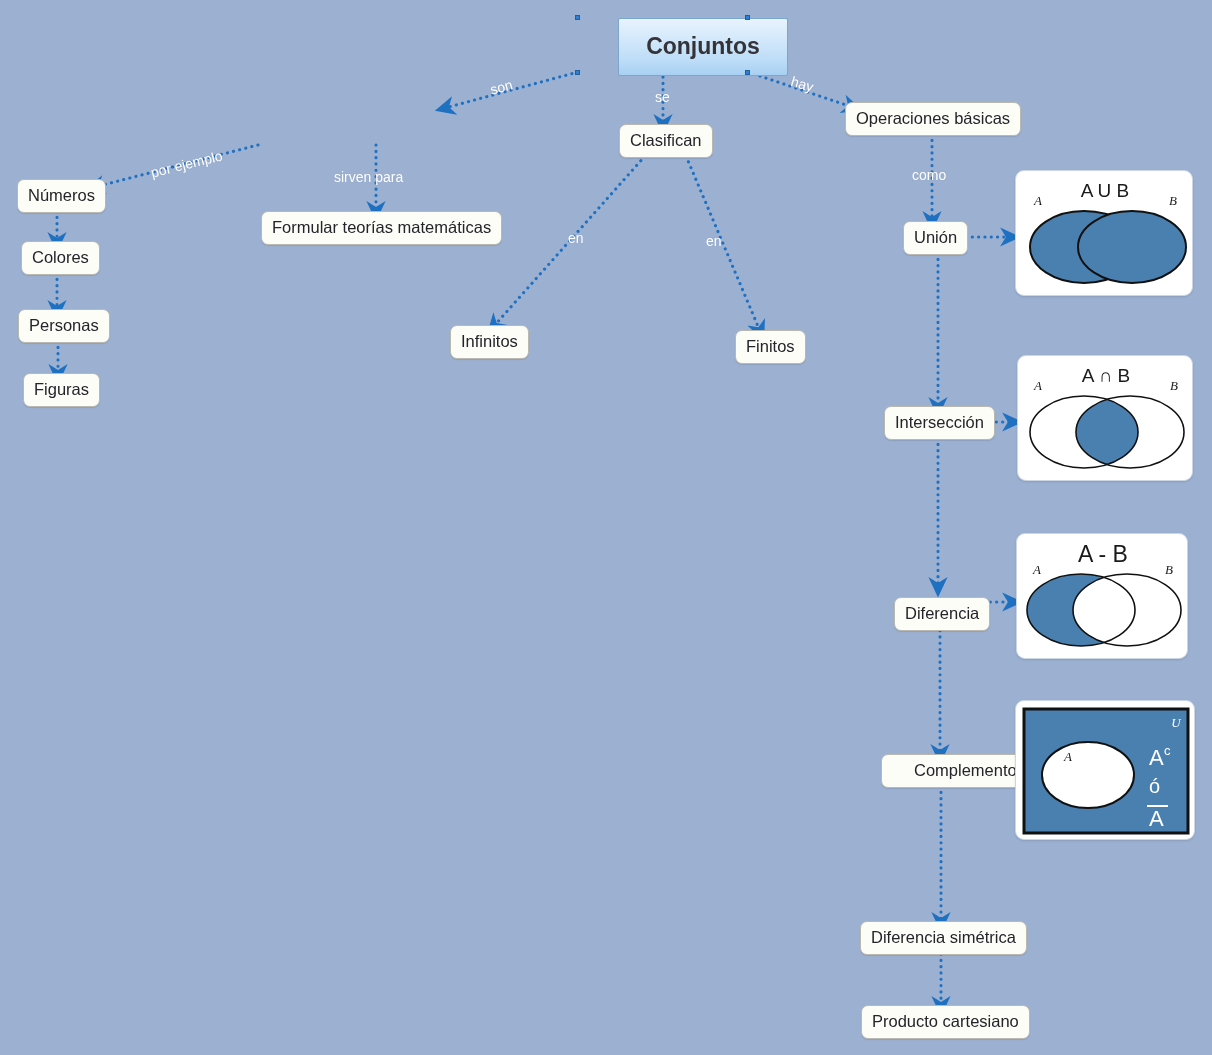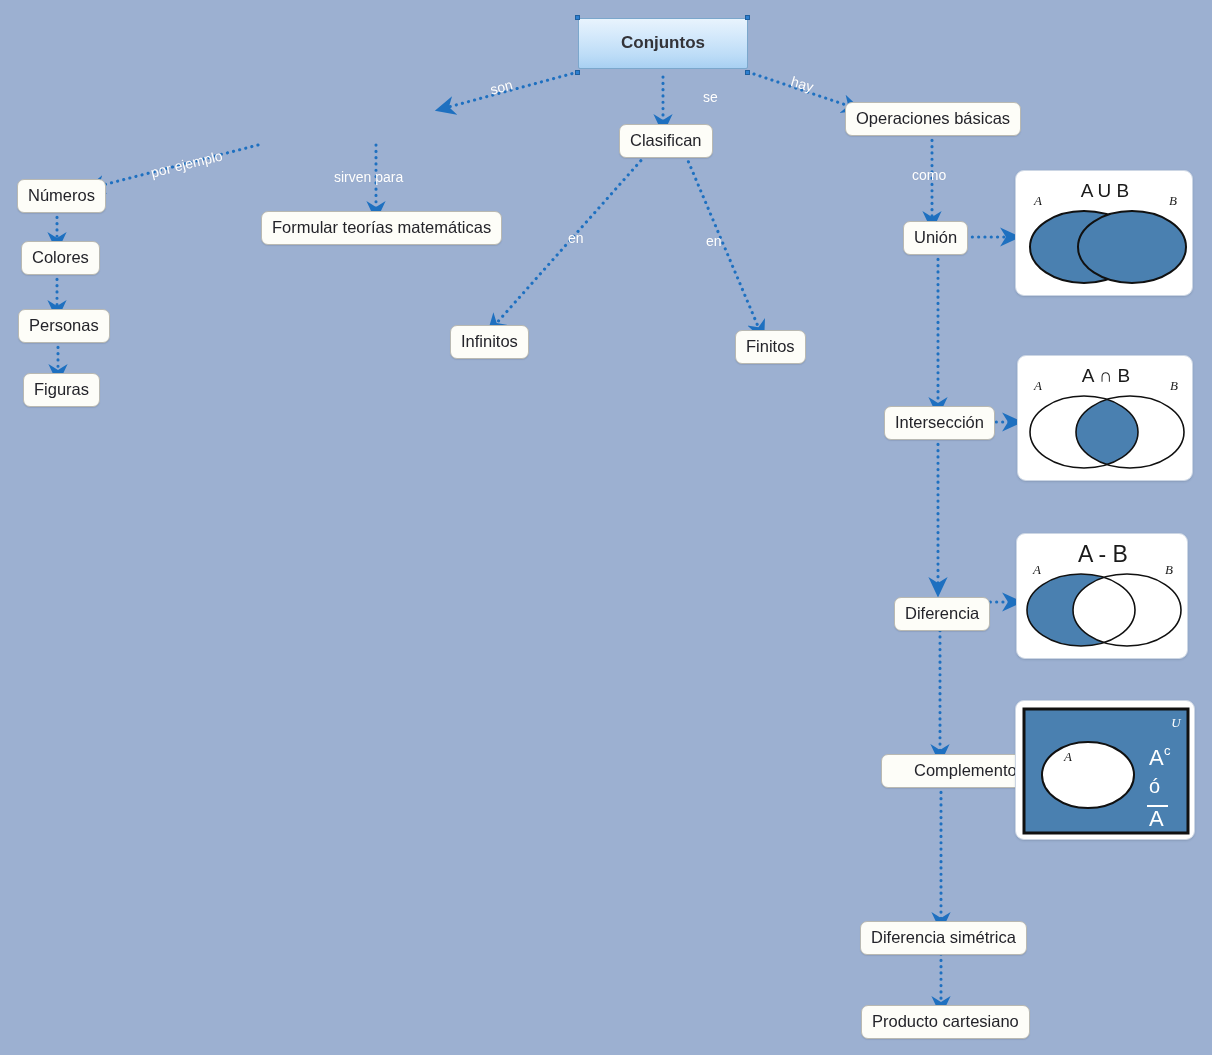--- a/index.html
+++ b/index.html
@@ -40,26 +40,27 @@
     white-space: nowrap;
     box-sizing: border-box;
     box-shadow: 0 1px 1px rgba(80,90,110,.18);
   }
   .node-title {
     position: absolute;
     background: linear-gradient(to bottom, #e8f3fd 0%, #d4e9fb 35%, #bcdcf7 75%, #a8d0f2 100%);
     border: 1px solid #7ba7cc;
     border-radius: 2px;
     color: #333338;
-    font-size: 17px;
+    font-size: 23px;
     font-weight: bold;
     padding: 14px 26px 15px 26px;
     white-space: nowrap;
     box-sizing: border-box;
     text-align: center;
+    margin-left: 40px;
   }
   .handle {
     position: absolute;
     width: 5px;
     height: 5px;
     background: #2e7fd0;
     border: 1px solid #1e5f9e;
     box-sizing: border-box;
   }
   .img-card {
@@ -167,21 +168,21 @@
 
   <div class="node" style="left:894px; top:586px;margin-top:11px;">Diferencia</div>
 
   <div class="node" style="left:881px; top:754px;padding-left:32px;">Complemento</div>
 
   <div class="node" style="left:861px; top:1005px;">Producto cartesiano</div>
 
   <div class="node" style="left:860px; top:921px;">Diferencia simétrica</div>
 
   <div class="edge-label" style="left:490px; top:80px; transform:rotate(-15deg);">son</div>
-  <div class="edge-label" style="left:655px; top:90px;margin-left:48px;">se</div>
+  <div class="edge-label" style="left:655px; top:90px;">se</div>
   <div class="edge-label" style="left:791px; top:77px; transform:rotate(17deg);">hay</div>
   <div class="edge-label" style="left:150px; top:157px; transform:rotate(-14deg);">por ejemplo</div>
   <div class="edge-label" style="left:334px; top:170px;">sirven para</div>
   <div class="edge-label" style="left:568px; top:231px;">en</div>
   <div class="edge-label" style="left:706px; top:234px;">en</div>
   <div class="edge-label" style="left:912px; top:168px;">como</div>
 
   <div class="img-card" style="left:1015px; top:170px; width:178px; height:126px;">
     <svg viewBox="0 0 178 126" width="178" height="126">
       <text x="89" y="26" text-anchor="middle" font-family="'Liberation Sans',sans-serif" font-size="19" fill="#1a1a1a">A U B</text>

